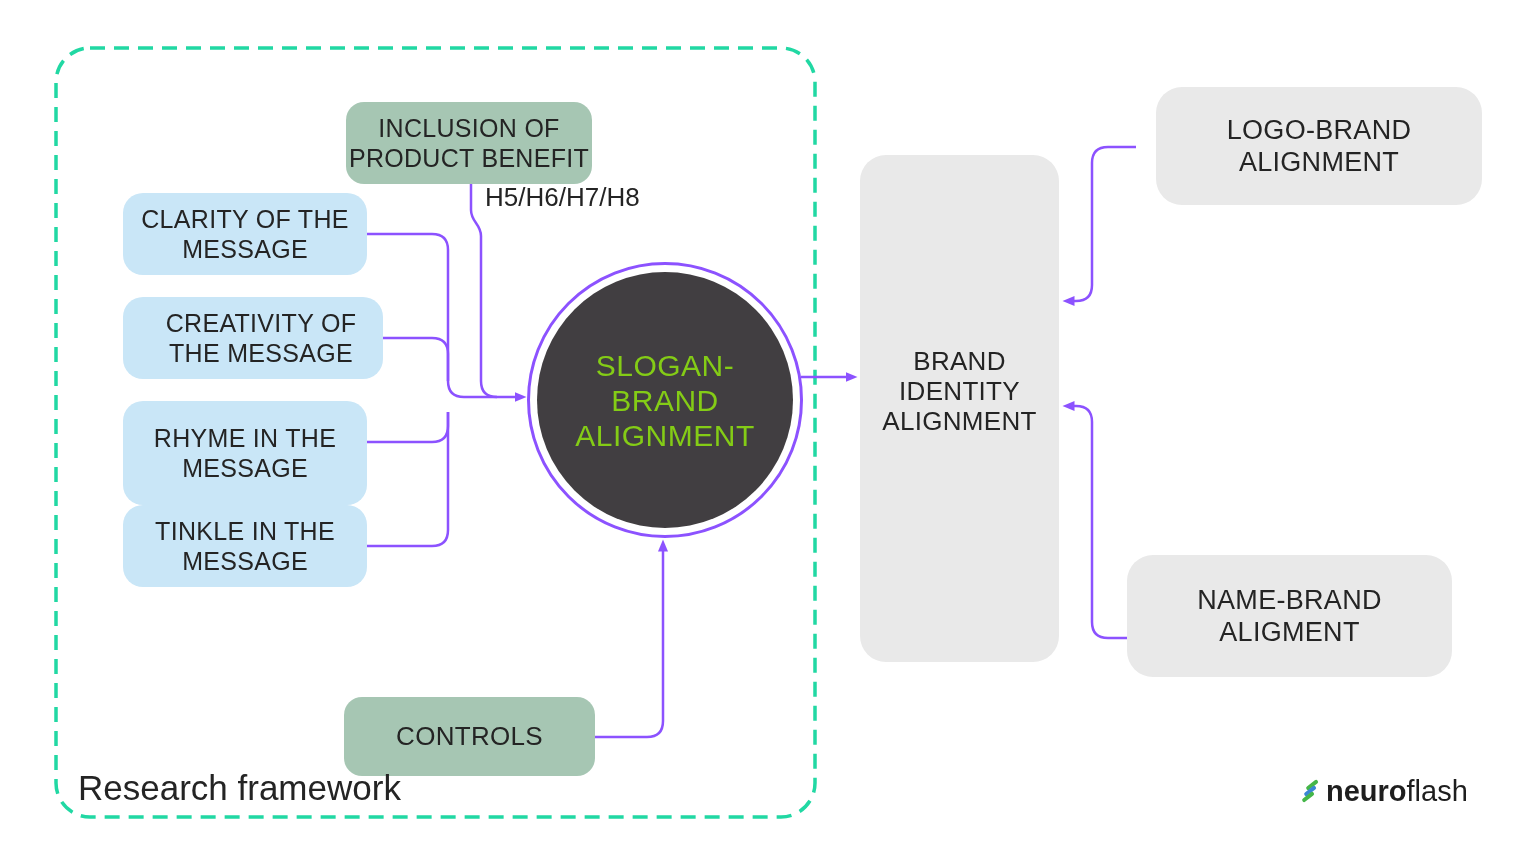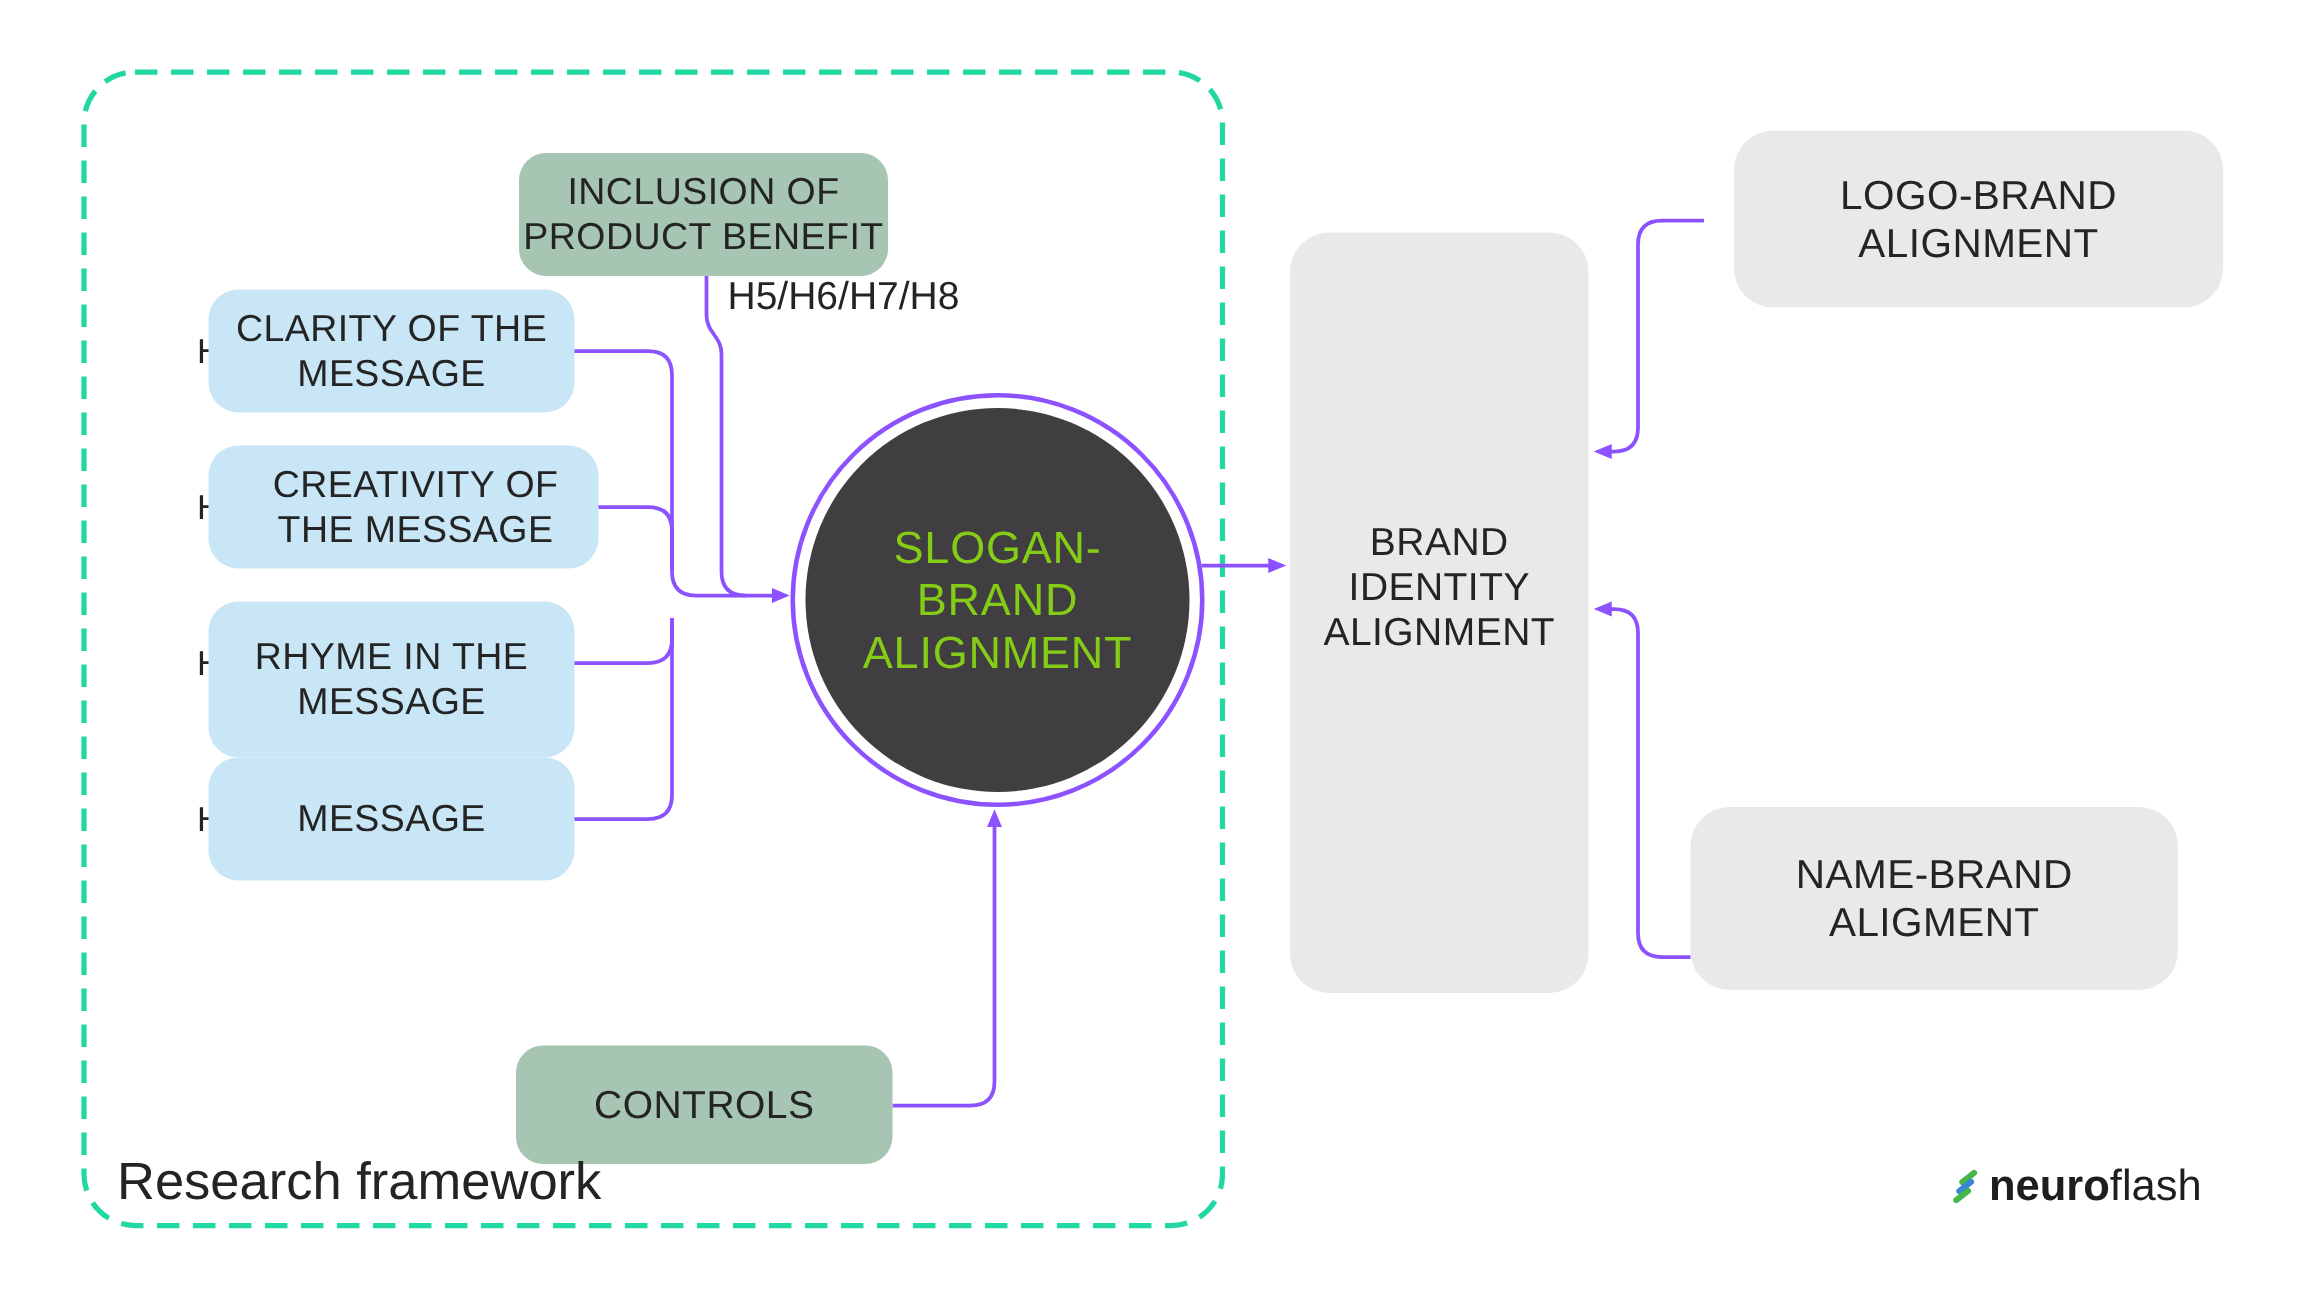--- a/index.html
+++ b/index.html
@@ -26,21 +26,21 @@
   .frame-rect{fill:none;stroke:var(--teal);stroke-width:3.5px;stroke-dasharray:15 9;}
   #arrowhead path{fill:var(--purple);}
   .node{
     position:absolute;z-index:1;
     display:flex;flex-direction:column;align-items:center;justify-content:center;
     text-align:center;
     letter-spacing:.3px;
     line-height:1.22;
   }
   .node span{display:block;}
-  .blue{background:var(--node-blue);border-radius:20px;font-size:25px;margin-left:16px;}
+  .blue{background:var(--node-blue);border-radius:20px;font-size:25px;}
   .green{background:var(--node-green);border-radius:18px;font-size:25px;}
   .gray{background:var(--node-gray);border-radius:26px;font-size:27px;line-height:1.2;}
   .hyp-label{
     position:absolute;z-index:1;width:40px;
     display:flex;align-items:center;justify-content:center;
     font-size:23px;height:82px;margin-left:46px;
   }
   .circle-ring{
     position:absolute;z-index:1;
     left:527px;top:262px;width:276px;height:276px;
@@ -120,20 +120,21 @@
   </div>
   <div class="node blue" style="left:123px;top:297px;width:244px;height:82px;padding-left:16px;">
     <span>CREATIVITY OF</span>
     <span>THE MESSAGE</span>
   </div>
   <div class="node blue" style="left:123px;top:401px;width:244px;height:104px;">
     <span>RHYME IN THE</span>
     <span>MESSAGE</span>
   </div>
   <div class="node blue" style="left:123px;top:505px;width:244px;height:82px;">
+    <span>TINKLE IN THE</span>
     <span>MESSAGE</span>
   </div>
 
   <div class="circle-ring">
     <div class="circle-core">
       <span>SLOGAN-</span>
       <span>BRAND</span>
       <span>ALIGNMENT</span>
     </div>
   </div>
@@ -146,21 +147,21 @@
     <span>BRAND</span>
     <span>IDENTITY</span>
     <span>ALIGNMENT</span>
   </div>
 
   <div class="node gray" style="left:1136px;top:87px;width:326px;height:118px;margin-left:20px;">
     <span>LOGO-BRAND</span>
     <span>ALIGNMENT</span>
   </div>
 
-  <div class="node gray" style="left:1127px;top:538px;width:325px;height:122px;">
+  <div class="node gray" style="left:1127px;top:555px;width:325px;height:122px;">
     <span>NAME-BRAND</span>
     <span>ALIGMENT</span>
   </div>
 
   <div class="framework-label">Research framework</div>
 
   <div class="brandmark">
     <span class="flash-icon">
         <i></i>
         <i></i>

